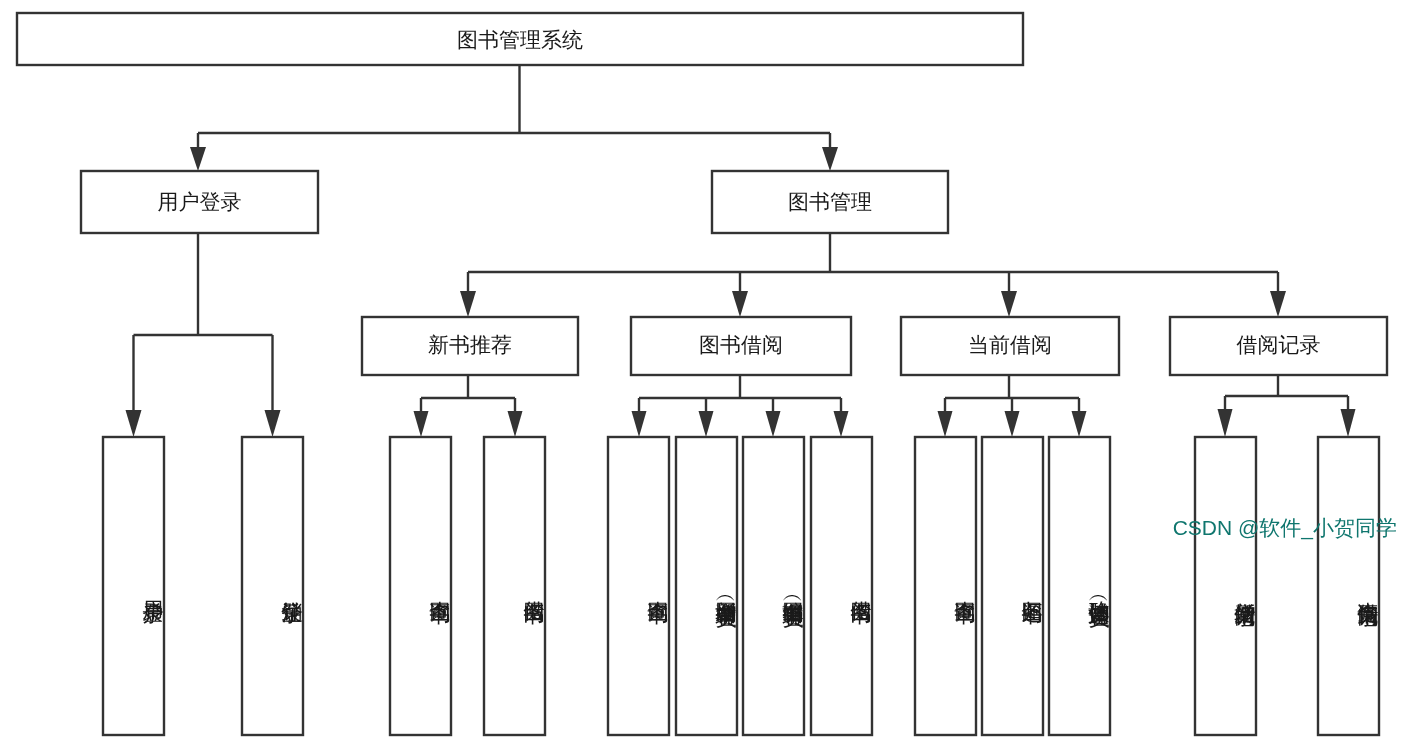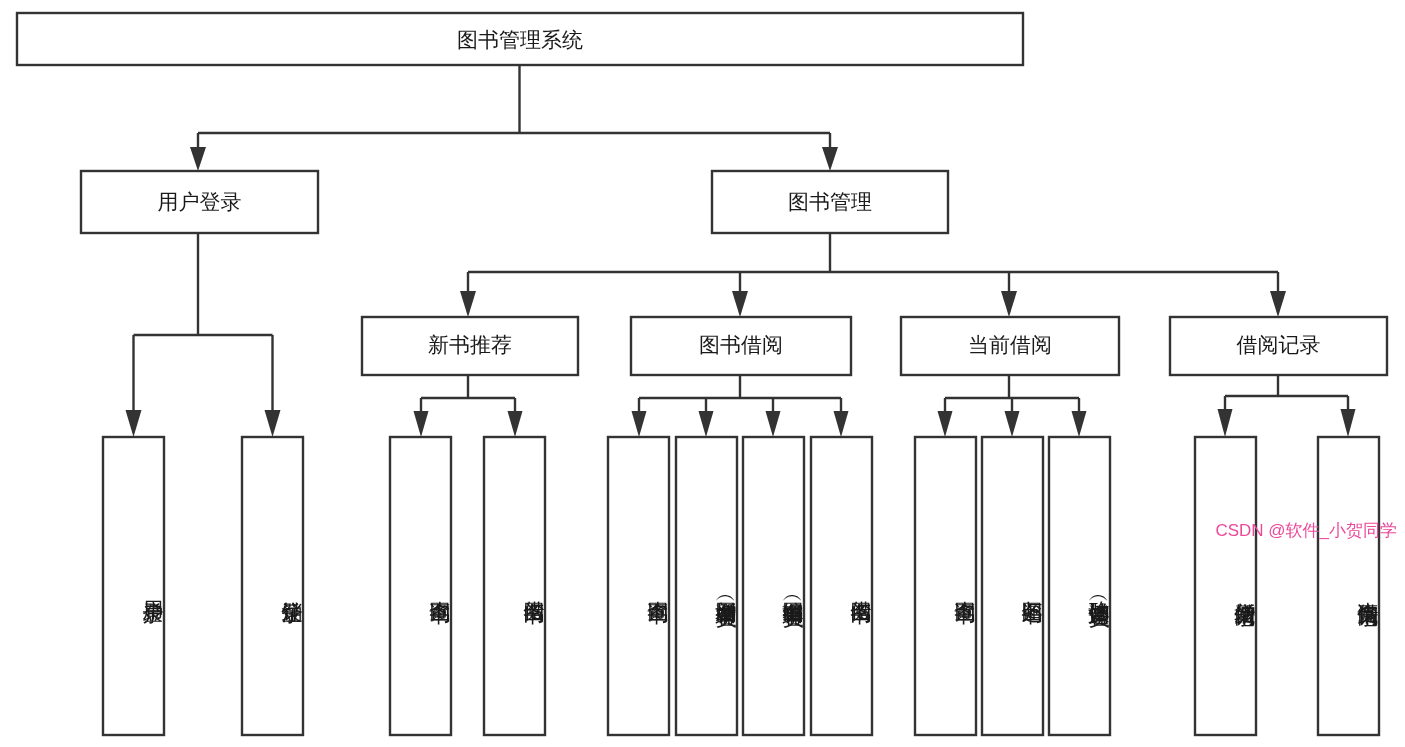--- a/index.html
+++ b/index.html
@@ -61,22 +61,22 @@
     align-items: flex-start;
     justify-content: center;
     white-space: nowrap;
     pointer-events: none;
   }
   .watermark {
     position: absolute;
     right: 8px;
     bottom: 4px;
     font-family: "Liberation Sans", "DejaVu Sans", sans-serif;
-    font-size: 17px;
-    color: #ec4899;
+    font-size: 21px;
+    color: #0f766e;
     white-space: nowrap;
   }
 </style>
 </head>
 <body>
 
 <div id="diagram-root">
 
   <svg id="tree-svg" viewBox="0 0 1405 747">
     <defs></defs>

